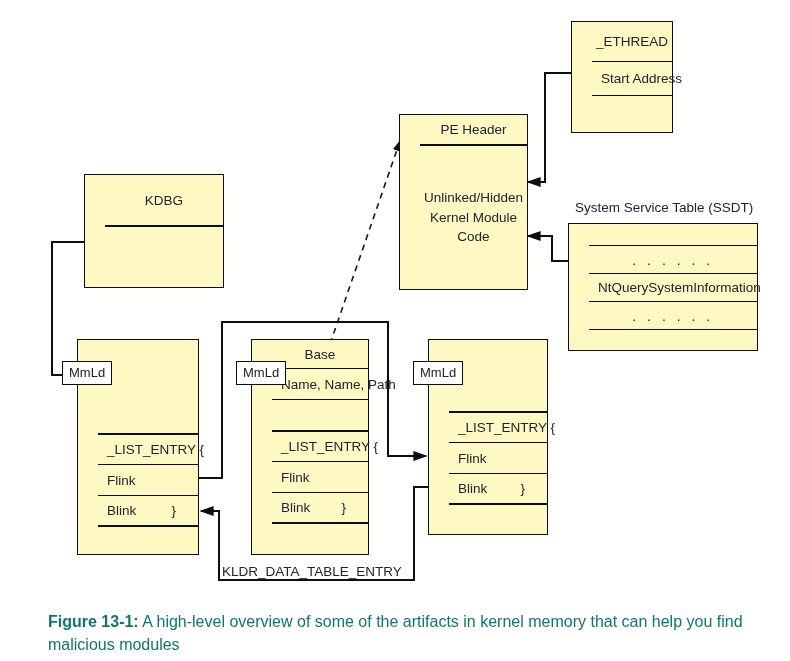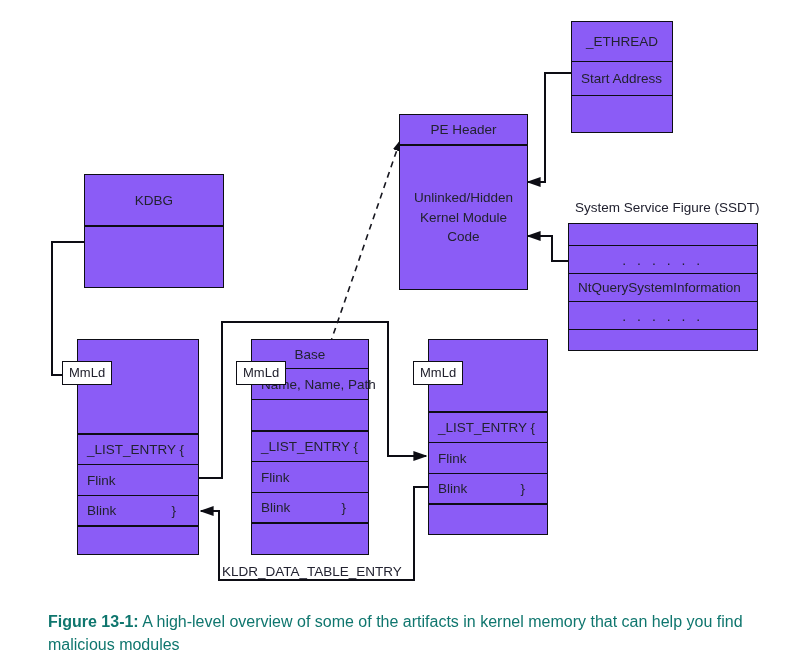--- a/index.html
+++ b/index.html
@@ -2,21 +2,21 @@
 <html><head>
 <meta charset="utf-8">
 <style>
   html,body{margin:0;padding:0;background:#ffffff;}
   body{width:790px;height:661px;position:relative;
        font-family:"Liberation Sans", sans-serif;color:#1b1b24;
        -webkit-font-smoothing:antialiased;}
   #canvas{position:absolute;left:0;top:0;width:790px;height:661px;overflow:hidden;}
   svg.wires{position:absolute;left:0;top:0;width:790px;height:661px;overflow:visible;}
 
-  .box{position:absolute;border:1.6px solid #0d0d14;background:#8b5cf6;box-sizing:border-box;}
+  .box{position:absolute;border:1.6px solid #0d0d14;background:#fef9c3;box-sizing:border-box;padding-left:20px;}
   .row{box-sizing:border-box;display:flex;align-items:center;
        border-bottom:1.4px solid #0d0d14;font-size:13.5px;padding:0 9px;
        color:#222230;white-space:nowrap;}
   .row:last-child{border-bottom:none;}
   .row.center{justify-content:center;padding:0 4px;}
   .row.split{justify-content:space-between;padding-right:22px;}
   .row.blank{}
   .row.thick{border-bottom-width:2.2px;}
 
   .tab{position:absolute;border:1.6px solid #0d0d14;background:#fff;
@@ -62,21 +62,21 @@
 
   <div class="box" style="left:399px;top:114px;width:129px;height:176px;">
     <div class="row center thick" style="height:31px;">PE Header</div>
     <div class="row center" style="height:143px;flex-direction:column;justify-content:center;line-height:1.45;">
       <span>Unlinked/Hidden</span>
       <span>Kernel Module</span>
       <span>Code</span>
     </div>
   </div>
 
-  <div class="caplabel" style="left:575px;top:200px;">System Service Figure (SSDT)</div>
+  <div class="caplabel" style="left:575px;top:200px;">System Service Table (SSDT)</div>
   <div class="box" style="left:568px;top:223px;width:190px;height:128px;">
     <div class="row blank" style="height:22px;"></div>
     <div class="row center" style="height:28px;">
         <span class="dots">. . . . . .</span>
       </div>
     <div class="row" style="height:28px;">NtQuerySystemInformation</div>
     <div class="row center" style="height:28px;">
         <span class="dots">. . . . . .</span>
       </div>
     <div class="row blank" style="height:22px;"></div>

